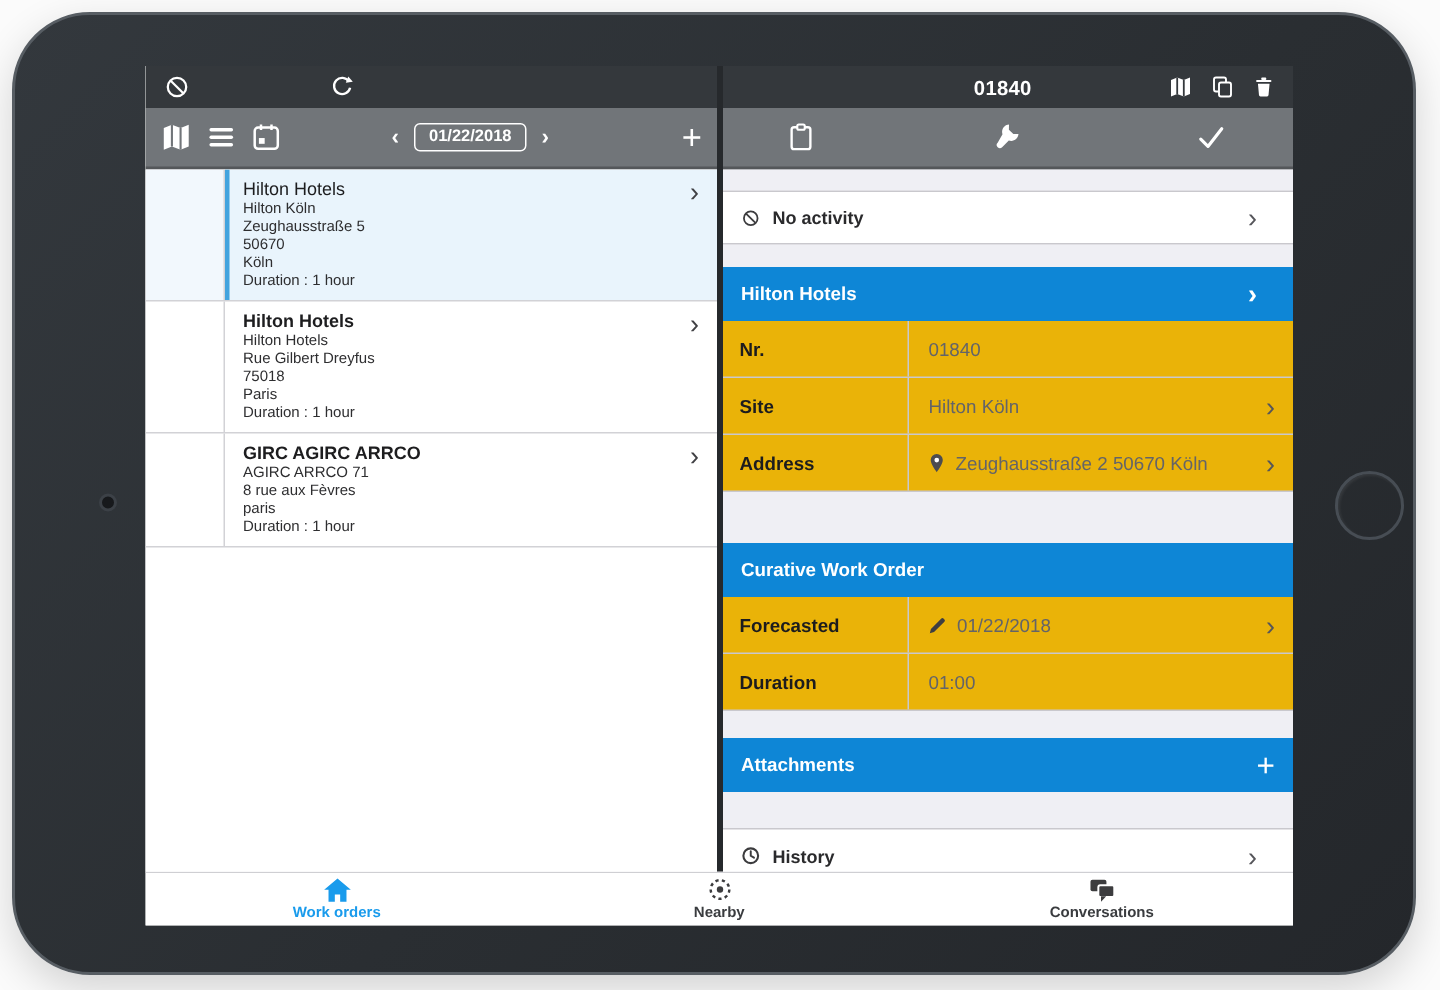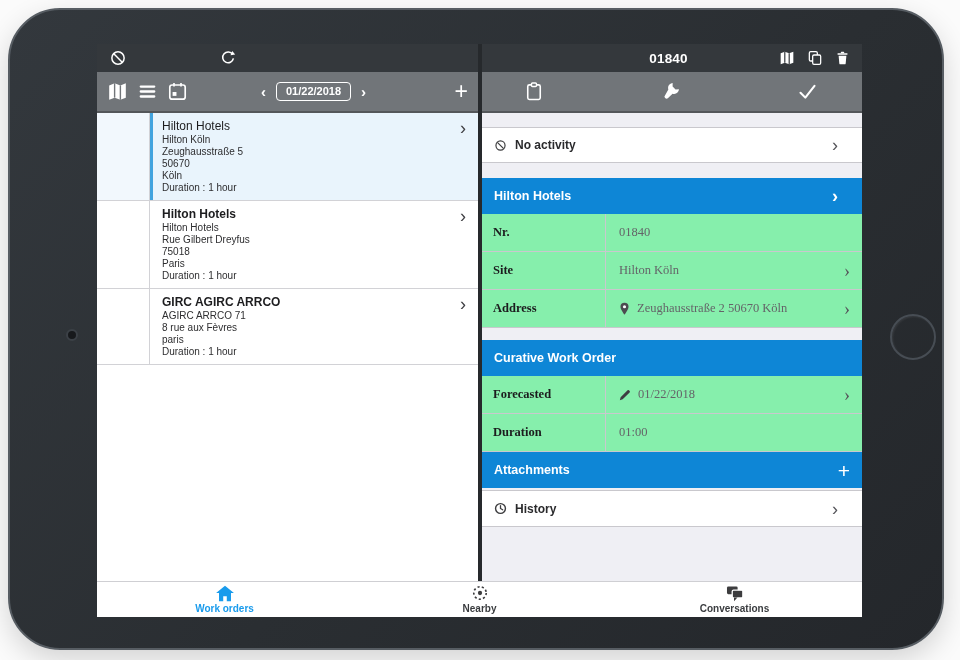--- a/index.html
+++ b/index.html
@@ -49,27 +49,27 @@
   .wo-item.selected .wo-title { font-weight:400; }
   .wo-line { font-size:10px; color:#2e2e30; line-height:12px; }
   .wo-chevron { position:absolute; right:12px; top:6px; font-size:18px; color:#404044; line-height:1; }
 
   
   .rp-body { flex:1; background:#efeff4; overflow:hidden; position:relative; }
   .plain-row { display:flex; align-items:center; background:#fff; border-top:1px solid #c9c8cd;
                border-bottom:1px solid #c9c8cd; padding:0 12px; gap:8px; }
   .plain-row .row-label { font-size:12px; font-weight:700; color:#2a2a2c; }
   .activity-row { height:36px; margin-top:14px; }
-  .history-row { height:37px; margin-top:2px;text-align:center; }
+  .history-row { height:37px; margin-top:24px;text-align:center; }
   .section-head { height:36px; background:#0e86d6; color:#fff; display:flex; align-items:center;
                   padding:0 12px; font-size:12.5px; font-weight:700; }
   .section-head .chev { color:#fff; }
   .section-head .add { margin-left:auto; font-size:21px; font-weight:300; line-height:1; }
-  .sec-hilton { margin-top:15px; } .sec-curative { margin-top:12px; } .sec-attach { margin-top:0; }
-  .cell-row { display:flex; align-items:stretch; background:#86efac; border-bottom:1px solid #c9c8cd; height:38px;font-family:Liberation Serif, serif; }
+  .sec-hilton { margin-top:15px; } .sec-curative { margin-top:34px; } .sec-attach { margin-top:18px; }
+  .cell-row { display:flex; align-items:stretch; background:#eab308; border-bottom:1px solid #c9c8cd; height:38px; }
   .cell-label { width:124px; padding-left:11px; display:flex; align-items:center;
                 font-size:12.5px; font-weight:700; color:#1c1c1e; border-right:1px solid #c9c8cd; }
   .cell-value { flex:1; padding-left:13px; display:flex; align-items:center; gap:7px;
                 font-size:12.5px; color:#646468; }
   .chev { margin-left:auto; padding-right:12px; font-size:18px; color:#55555a; line-height:1; }
 
   
   .tabbar { height:36px; background:#fff; border-top:1px solid #cfcfd3; display:flex;text-align:center; }
   .tab { flex:1; display:flex; flex-direction:column; align-items:center; justify-content:center; gap:1px;
          font-size:10px; font-weight:700; color:#3a3c3f; }

